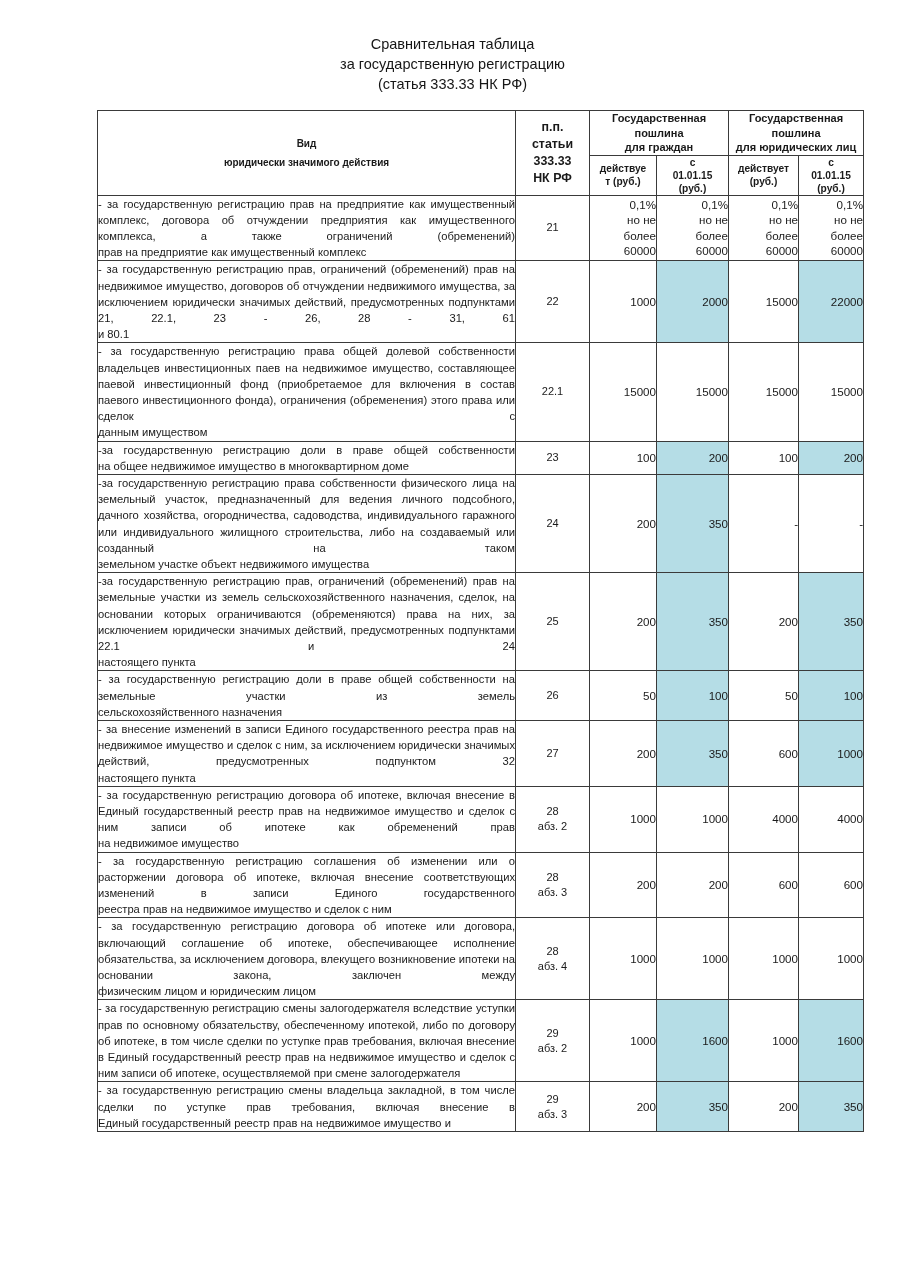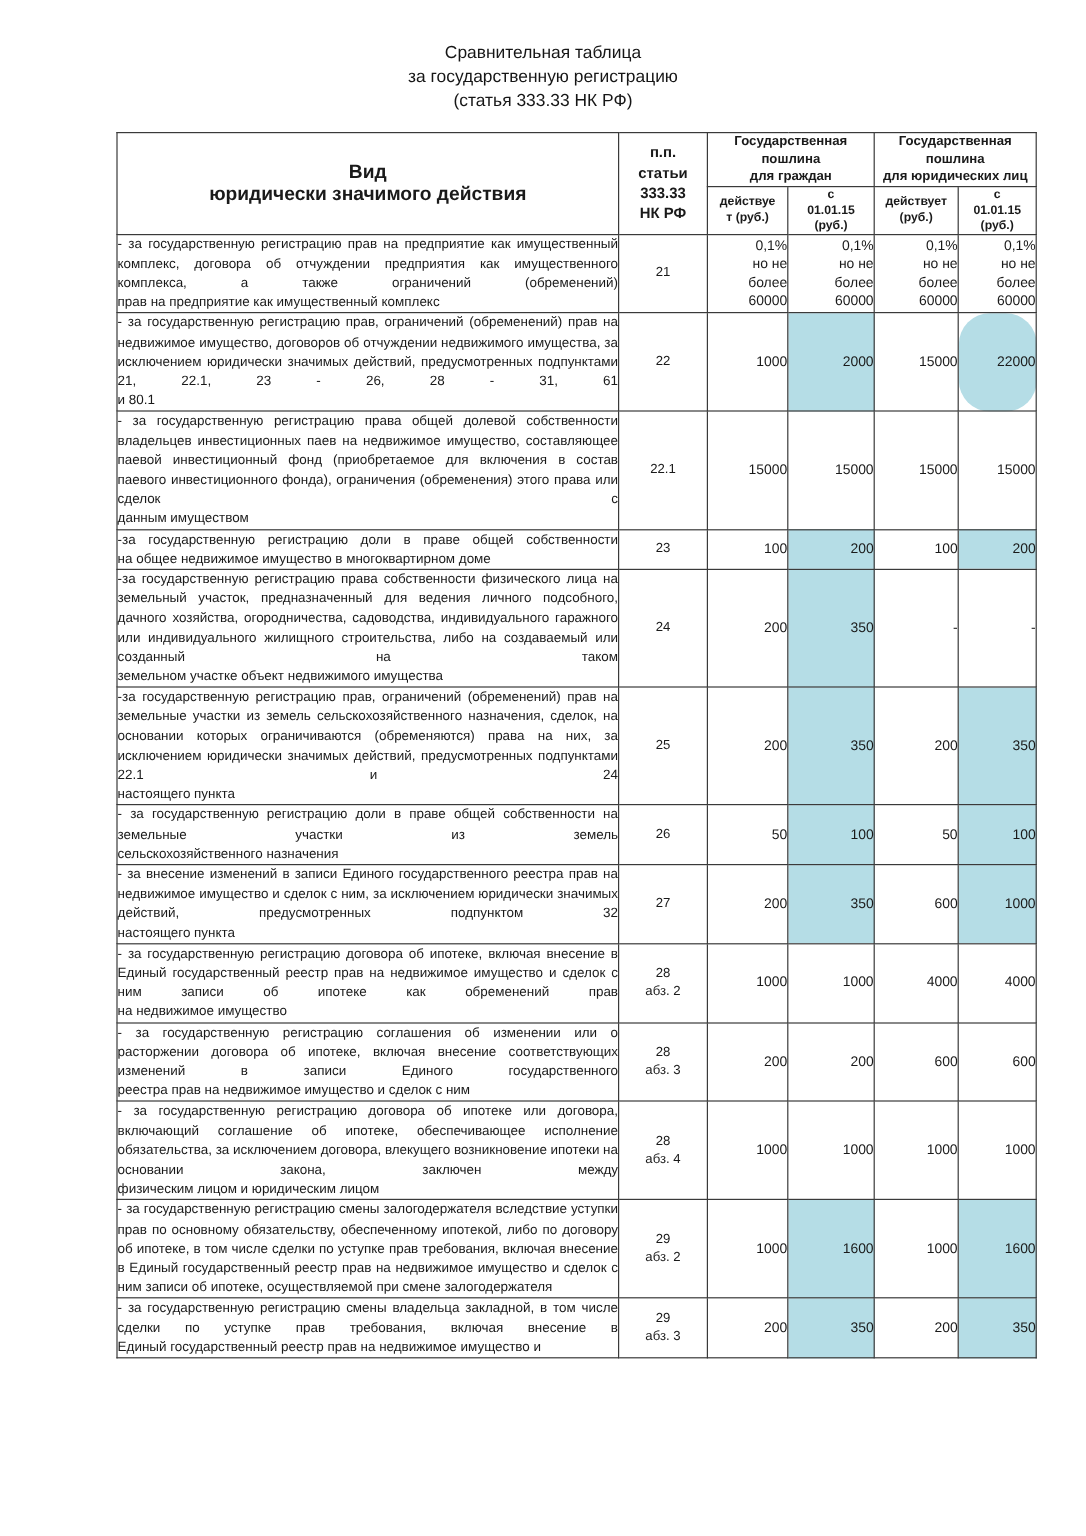--- a/index.html
+++ b/index.html
@@ -55,21 +55,21 @@
 
   
   th.head {
     font-weight: bold;
     text-align: center;
     line-height: 14px;
     padding: 3px 2px;
     font-size: 11px;
   }
   th.head-vid {
-    font-size: 16px;
+    font-size: 10px;
     line-height: 19px;
   }
   th.head-pp {
     font-size: 12.4px;
     line-height: 17px;
   }
   th.head-group {
     font-size: 11px;
     line-height: 14.5px;
     font-weight: bold;
@@ -219,21 +219,21 @@
             <td class="num">22</td>
             <td class="val">
               <span class="stack">1000</span>
             </td>
             <td class="val hl" style="background: rgb(181, 221, 230);">
               <span class="stack">2000</span>
             </td>
             <td class="val">
               <span class="stack">15000</span>
             </td>
-            <td class="val hl" style="background: rgb(181, 221, 230); border-radius: 26px;">
+            <td class="val hl" style="background: rgb(181, 221, 230);">
               <span class="stack">22000</span>
             </td>
           </tr>
           <tr>
             <td class="desc">-     за   государственную   регистрацию   права   общей   долевой собственности  владельцев  инвестиционных  паев  на  недвижимое имущество,     составляющее     паевой     инвестиционный     фонд (приобретаемое для включения в состав паевого инвестиционного фонда),  ограничения  (обременения)  этого  права  или  сделок  с <span class="last">данным имуществом</span></td>
             <td class="num">22.1</td>
             <td class="val">
               <span class="stack">15000</span>
             </td>
             <td class="val">

